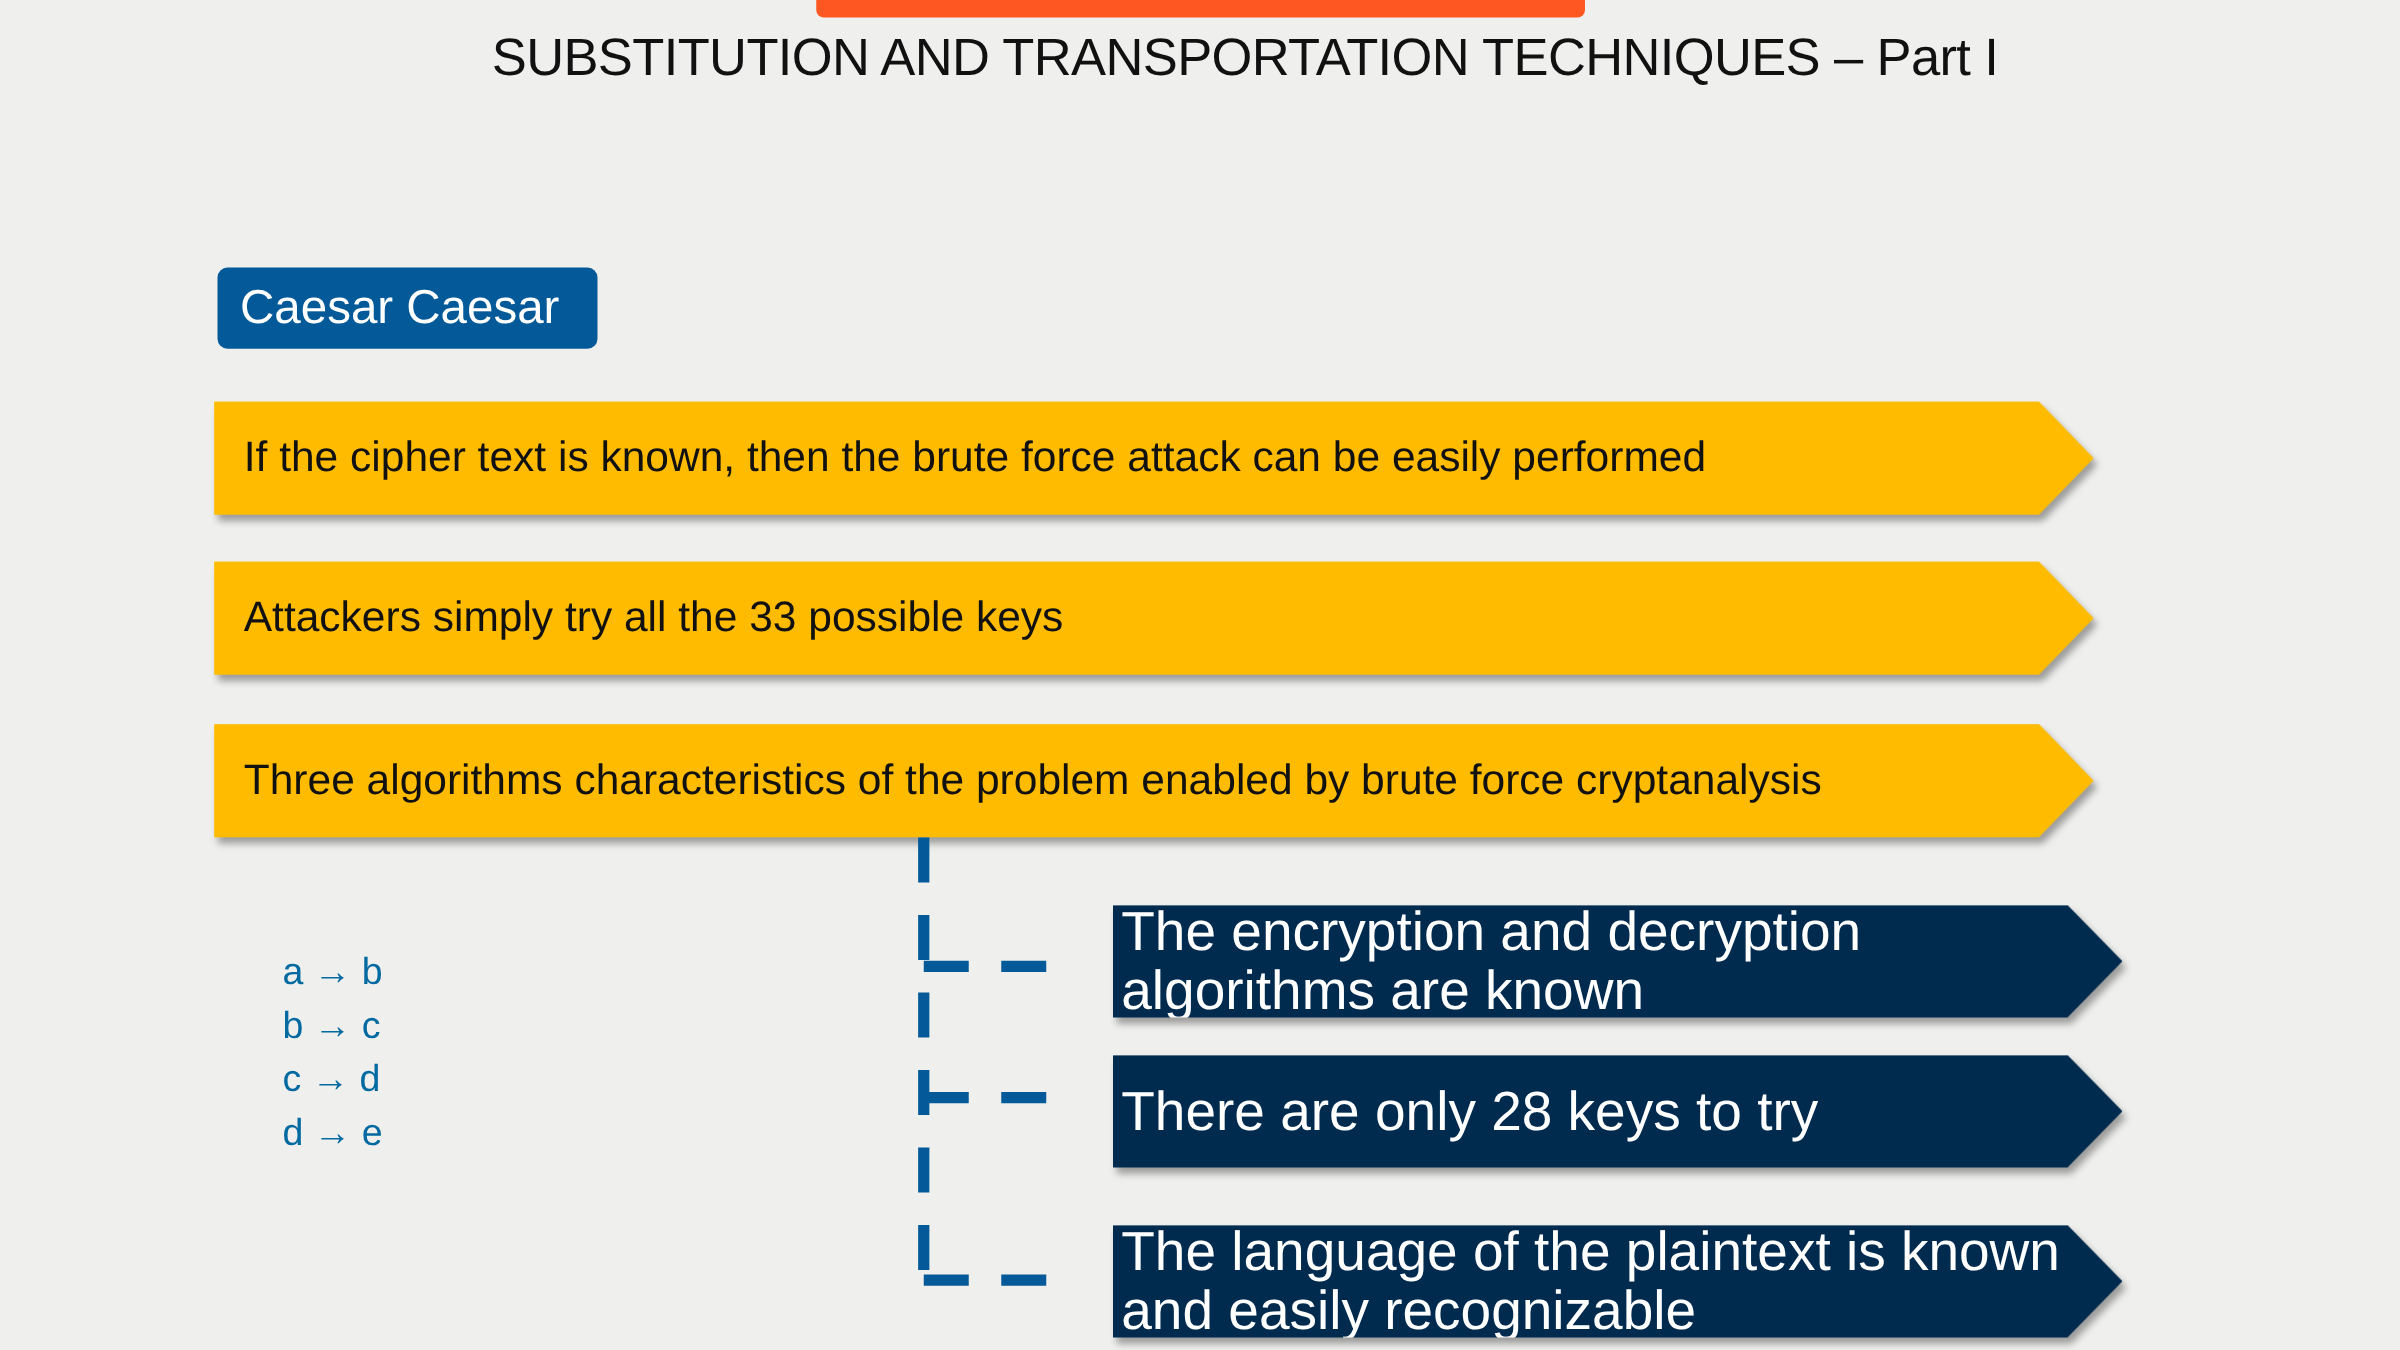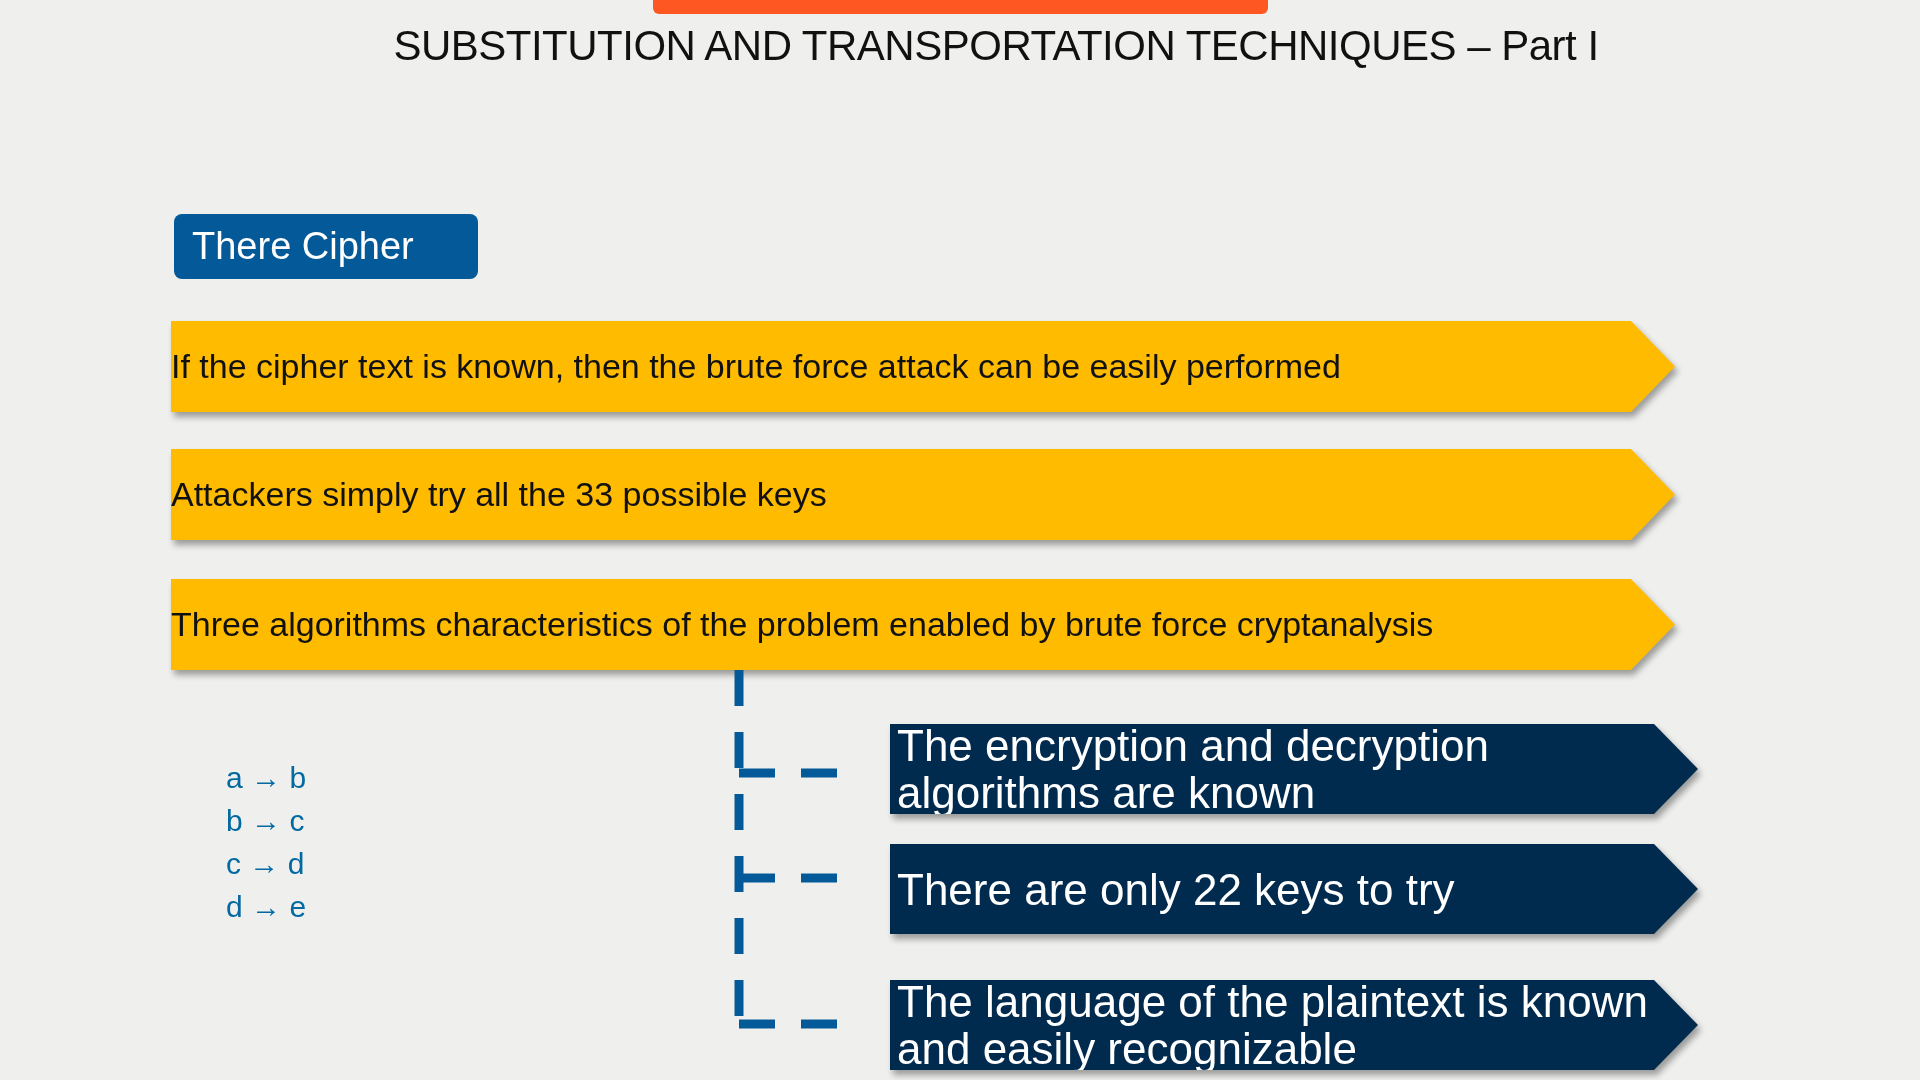--- a/index.html
+++ b/index.html
@@ -17,54 +17,54 @@
     font-size:42px; color:#111; letter-spacing:-0.5px; white-space:nowrap;margin-left:36px;
   }
   .section-tag {
     position:absolute; left:174px; top:214px; width:304px; height:65px;
     background:#045a98; border-radius:8px; color:#fff;
     font-size:38px; line-height:65px; padding-left:18px; box-sizing:border-box;
   }
   .arrow {
     position:absolute; left:171px; width:1504px; box-sizing:border-box;
     clip-path:polygon(0 0, calc(100% - 44px) 0, 100% 50%, calc(100% - 44px) 100%, 0 100%);
-    display:flex; align-items:center; padding-left:0;
+    display:flex; align-items:center; padding-left:24px;
   }
   .arrow-wrap { position:absolute; filter:drop-shadow(3px 5px 3px rgba(0,0,0,0.35)); left:0; top:0; }
   .yellow { background:#ffbb00; color:#111; height:91px; font-size:34px; }
   .navy { background:#002b4f; color:#fff; font-size:44px; left:890px; width:808px; height:90px; padding-left:7px; line-height:47px; }
   .mapping {
     position:absolute; left:226px; top:756px; font-size:30px; color:#0369a1; line-height:43px;
   }
   .connector { position:absolute; left:0; top:0; }
 </style>
 </head>
 <body>
 
 <div class="top-bar"></div>
 <div class="title">SUBSTITUTION AND TRANSPORTATION TECHNIQUES – Part I</div>
 
-<div class="section-tag">There Cipher</div>
+<div class="section-tag">Caesar Caesar</div>
 
 <div class="arrow-wrap">
   <div class="arrow yellow" style="top:321px;">
     <span>If the cipher text is known, then the brute force attack can be easily performed</span>
   </div>
   <div class="arrow yellow" style="top:449px;">
     <span>Attackers simply try all the 33 possible keys</span>
   </div>
   <div class="arrow yellow" style="top:579px;">
     <span>Three algorithms characteristics of the problem enabled by brute force cryptanalysis</span>
   </div>
 
   <div class="arrow navy" style="top:724px;">
     <span>The encryption and decryption algorithms are known</span>
   </div>
   <div class="arrow navy" style="top:844px;">
-    <span>There are only 22 keys to try</span>
+    <span>There are only 28 keys to try</span>
   </div>
   <div class="arrow navy" style="top:980px;">
     <span>The language of the plaintext is known and easily recognizable</span>
   </div>
 </div>
 
 <svg class="connector" width="1920" height="1080">
   <g stroke="#045a98" stroke-width="9" fill="none">
     <line x1="739" y1="670" x2="739" y2="1025" stroke-dasharray="36,26"></line>
     <line x1="739" y1="773" x2="840" y2="773" stroke-dasharray="36,26"></line>

